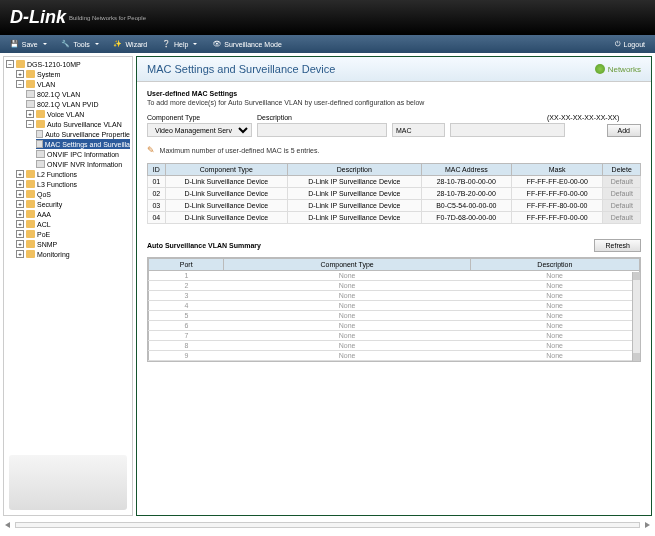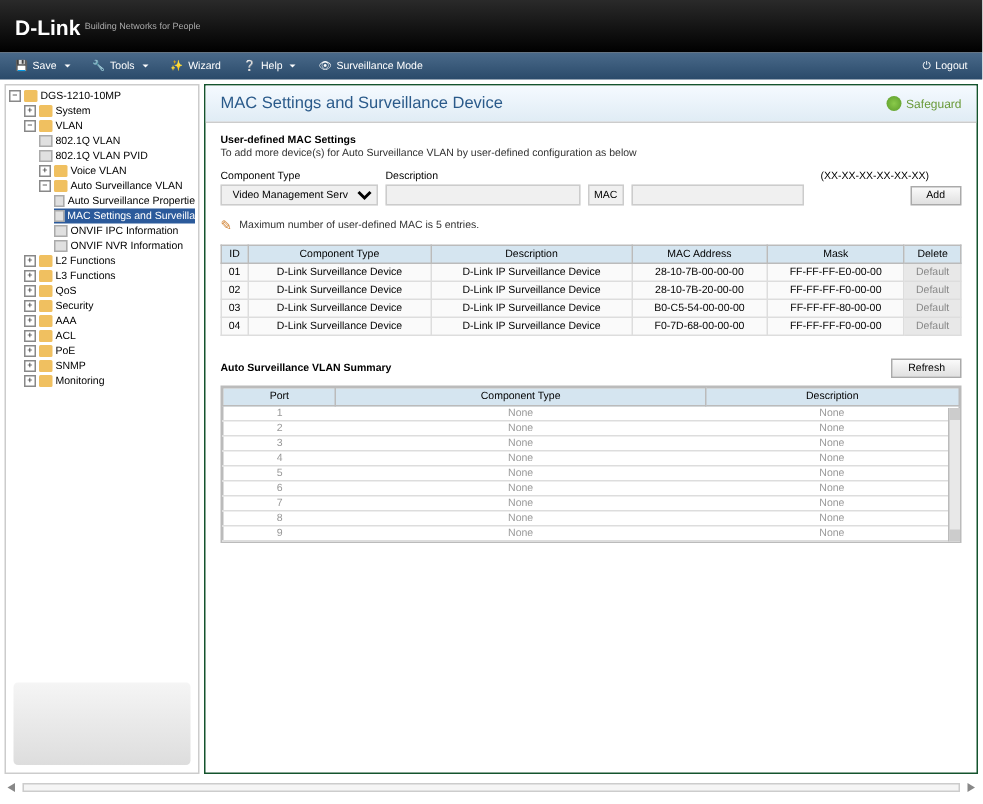--- a/index.html
+++ b/index.html
@@ -1,20 +1,20 @@
 <!DOCTYPE html>
 <html><head>
 <meta charset="utf-8">
 <style>
 * { margin: 0; padding: 0; box-sizing: border-box; font-family: Arial, sans-serif; }
 body { background: #fff; width: 655px; height: 536px; overflow: hidden; }
 
 .header { background: linear-gradient(#2a2a2a, #000); height: 35px; display: flex; align-items: center; justify-content: space-between; padding: 0 10px; }
 .logo { display: flex; align-items: center; }
-.logo-text { color: #fff; font-size: 14px; font-weight: bold; }
+.logo-text { color: #fff; font-size: 18px; font-weight: bold; font-style: italic; }
 .logo-sub { color: #aaa; font-size: 6px; margin-left: 3px; }
 .smart-brand { color: #fff; font-style: italic; font-size: 18px; font-family: cursive; position: relative; }
 .admin-info { color: #fff; font-size: 7px; }
 .admin-icon { display: inline-block; width: 8px; height: 8px; background: #4a90d9; border-radius: 2px; margin-right: 3px; vertical-align: middle; }
 
 .menubar { background: linear-gradient(#4a6a8a, #2a4a6a); height: 18px; display: flex; align-items: center; padding: 0 10px; justify-content: space-between; }
 .menu-left { display: flex; align-items: center; gap: 15px; }
 .menu-item { color: #fff; font-size: 7px; display: flex; align-items: center; gap: 3px; cursor: pointer; }
 .dropdown-arrow { width: 0; height: 0; border-left: 2px solid transparent; border-right: 2px solid transparent; border-top: 2px solid #fff; margin-left: 2px; }
 
@@ -216,36 +216,36 @@
       </div>
     </div>
     <div class="device-image"></div>
   </div>
 
   <div class="content">
     <div class="panel-header">
       <span class="panel-title">MAC Settings and Surveillance Device</span>
       <span class="safeguard">
           <span class="safeguard-icon"></span>
-          <span>Safeguard</span>
+          <span>Networks</span>
         </span>
     </div>
     <div class="panel-body">
       <div class="section-title">User-defined MAC Settings</div>
       <div class="section-desc">To add more device(s) for Auto Surveillance VLAN by user-defined configuration as below</div>
 
       <div class="form-labels">
         <span>Component Type</span>
         <span>Description</span>
         <span style="margin-left:110px">(XX-XX-XX-XX-XX-XX)</span>
       </div>
       <div class="form-inputs">
         <select class="input-field" style="width:105px"><option>Video Management Server</option></select>
         <input class="input-field" style="width: 130px;">
-        <input class="input-field" style="width: 24px;" value="MAC">
+        <input class="input-field" style="width: 53px;" value="MAC">
         <input class="input-field" style="width: 115px;">
         <button class="btn" style="margin-left:auto">Add</button>
       </div>
 
       <div class="warning">
         <span class="warning-icon">✎</span>
         <span>Maximum number of user-defined MAC is 5 entries.</span>
       </div>
 
       <table class="data-table">

